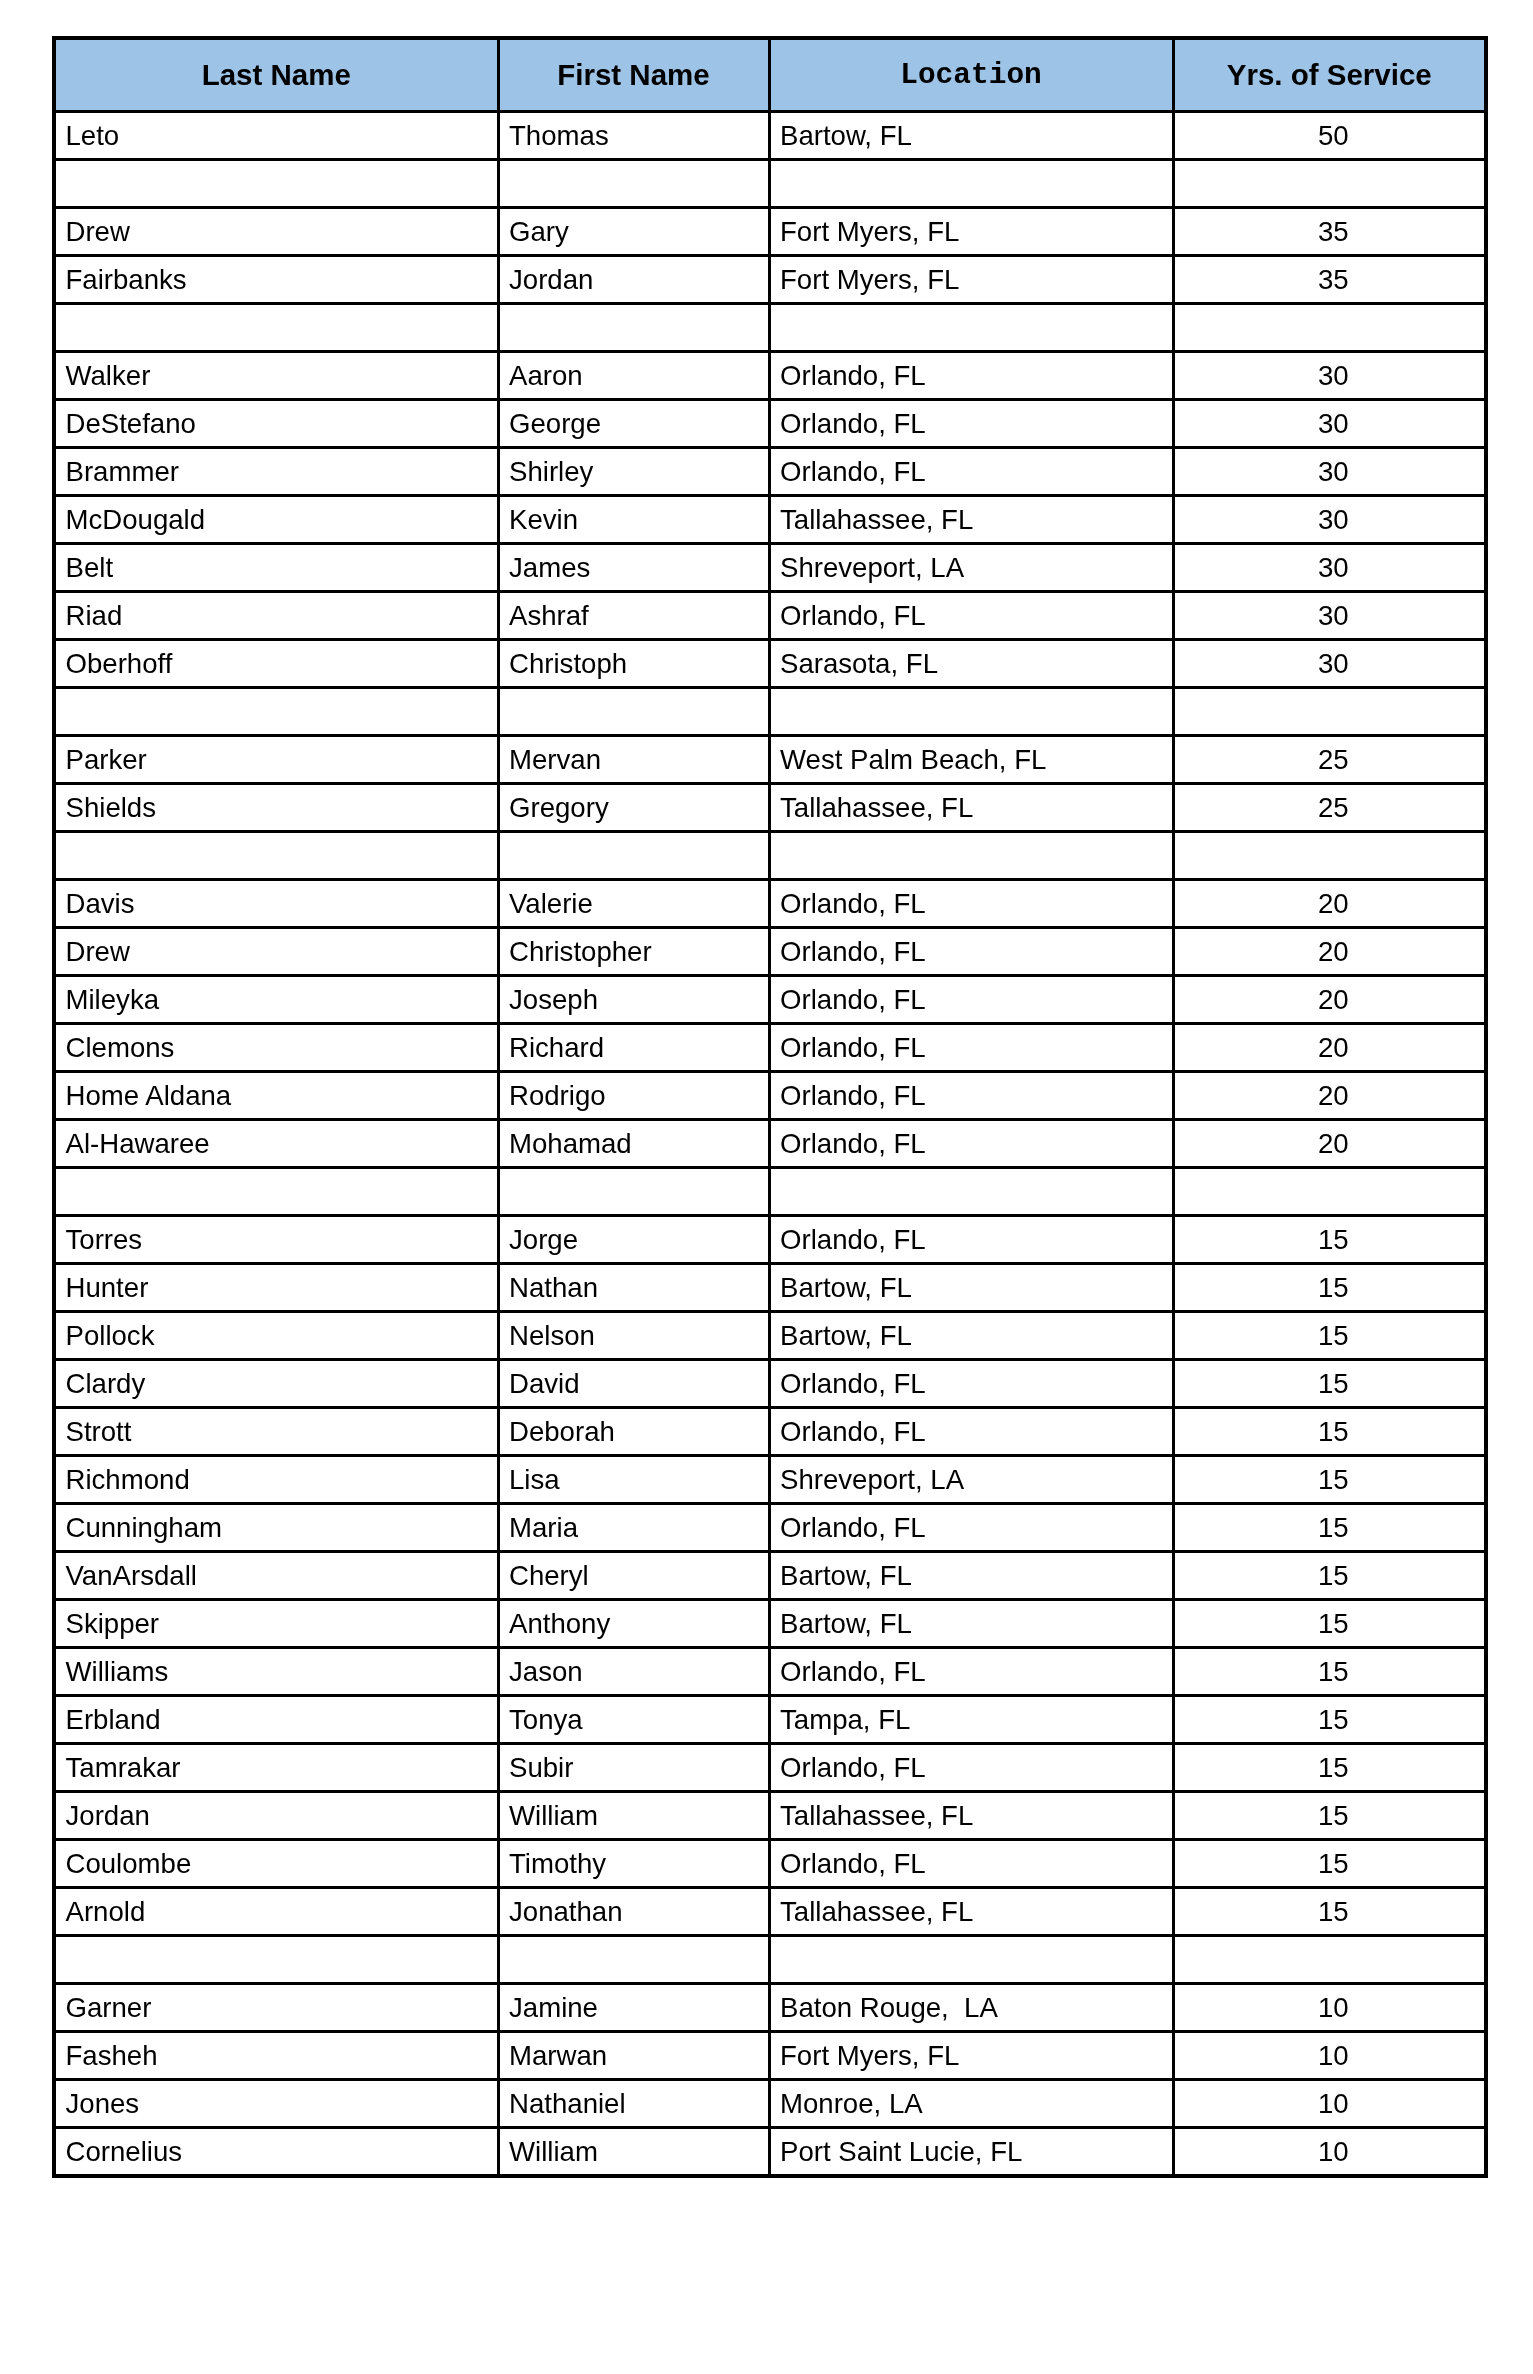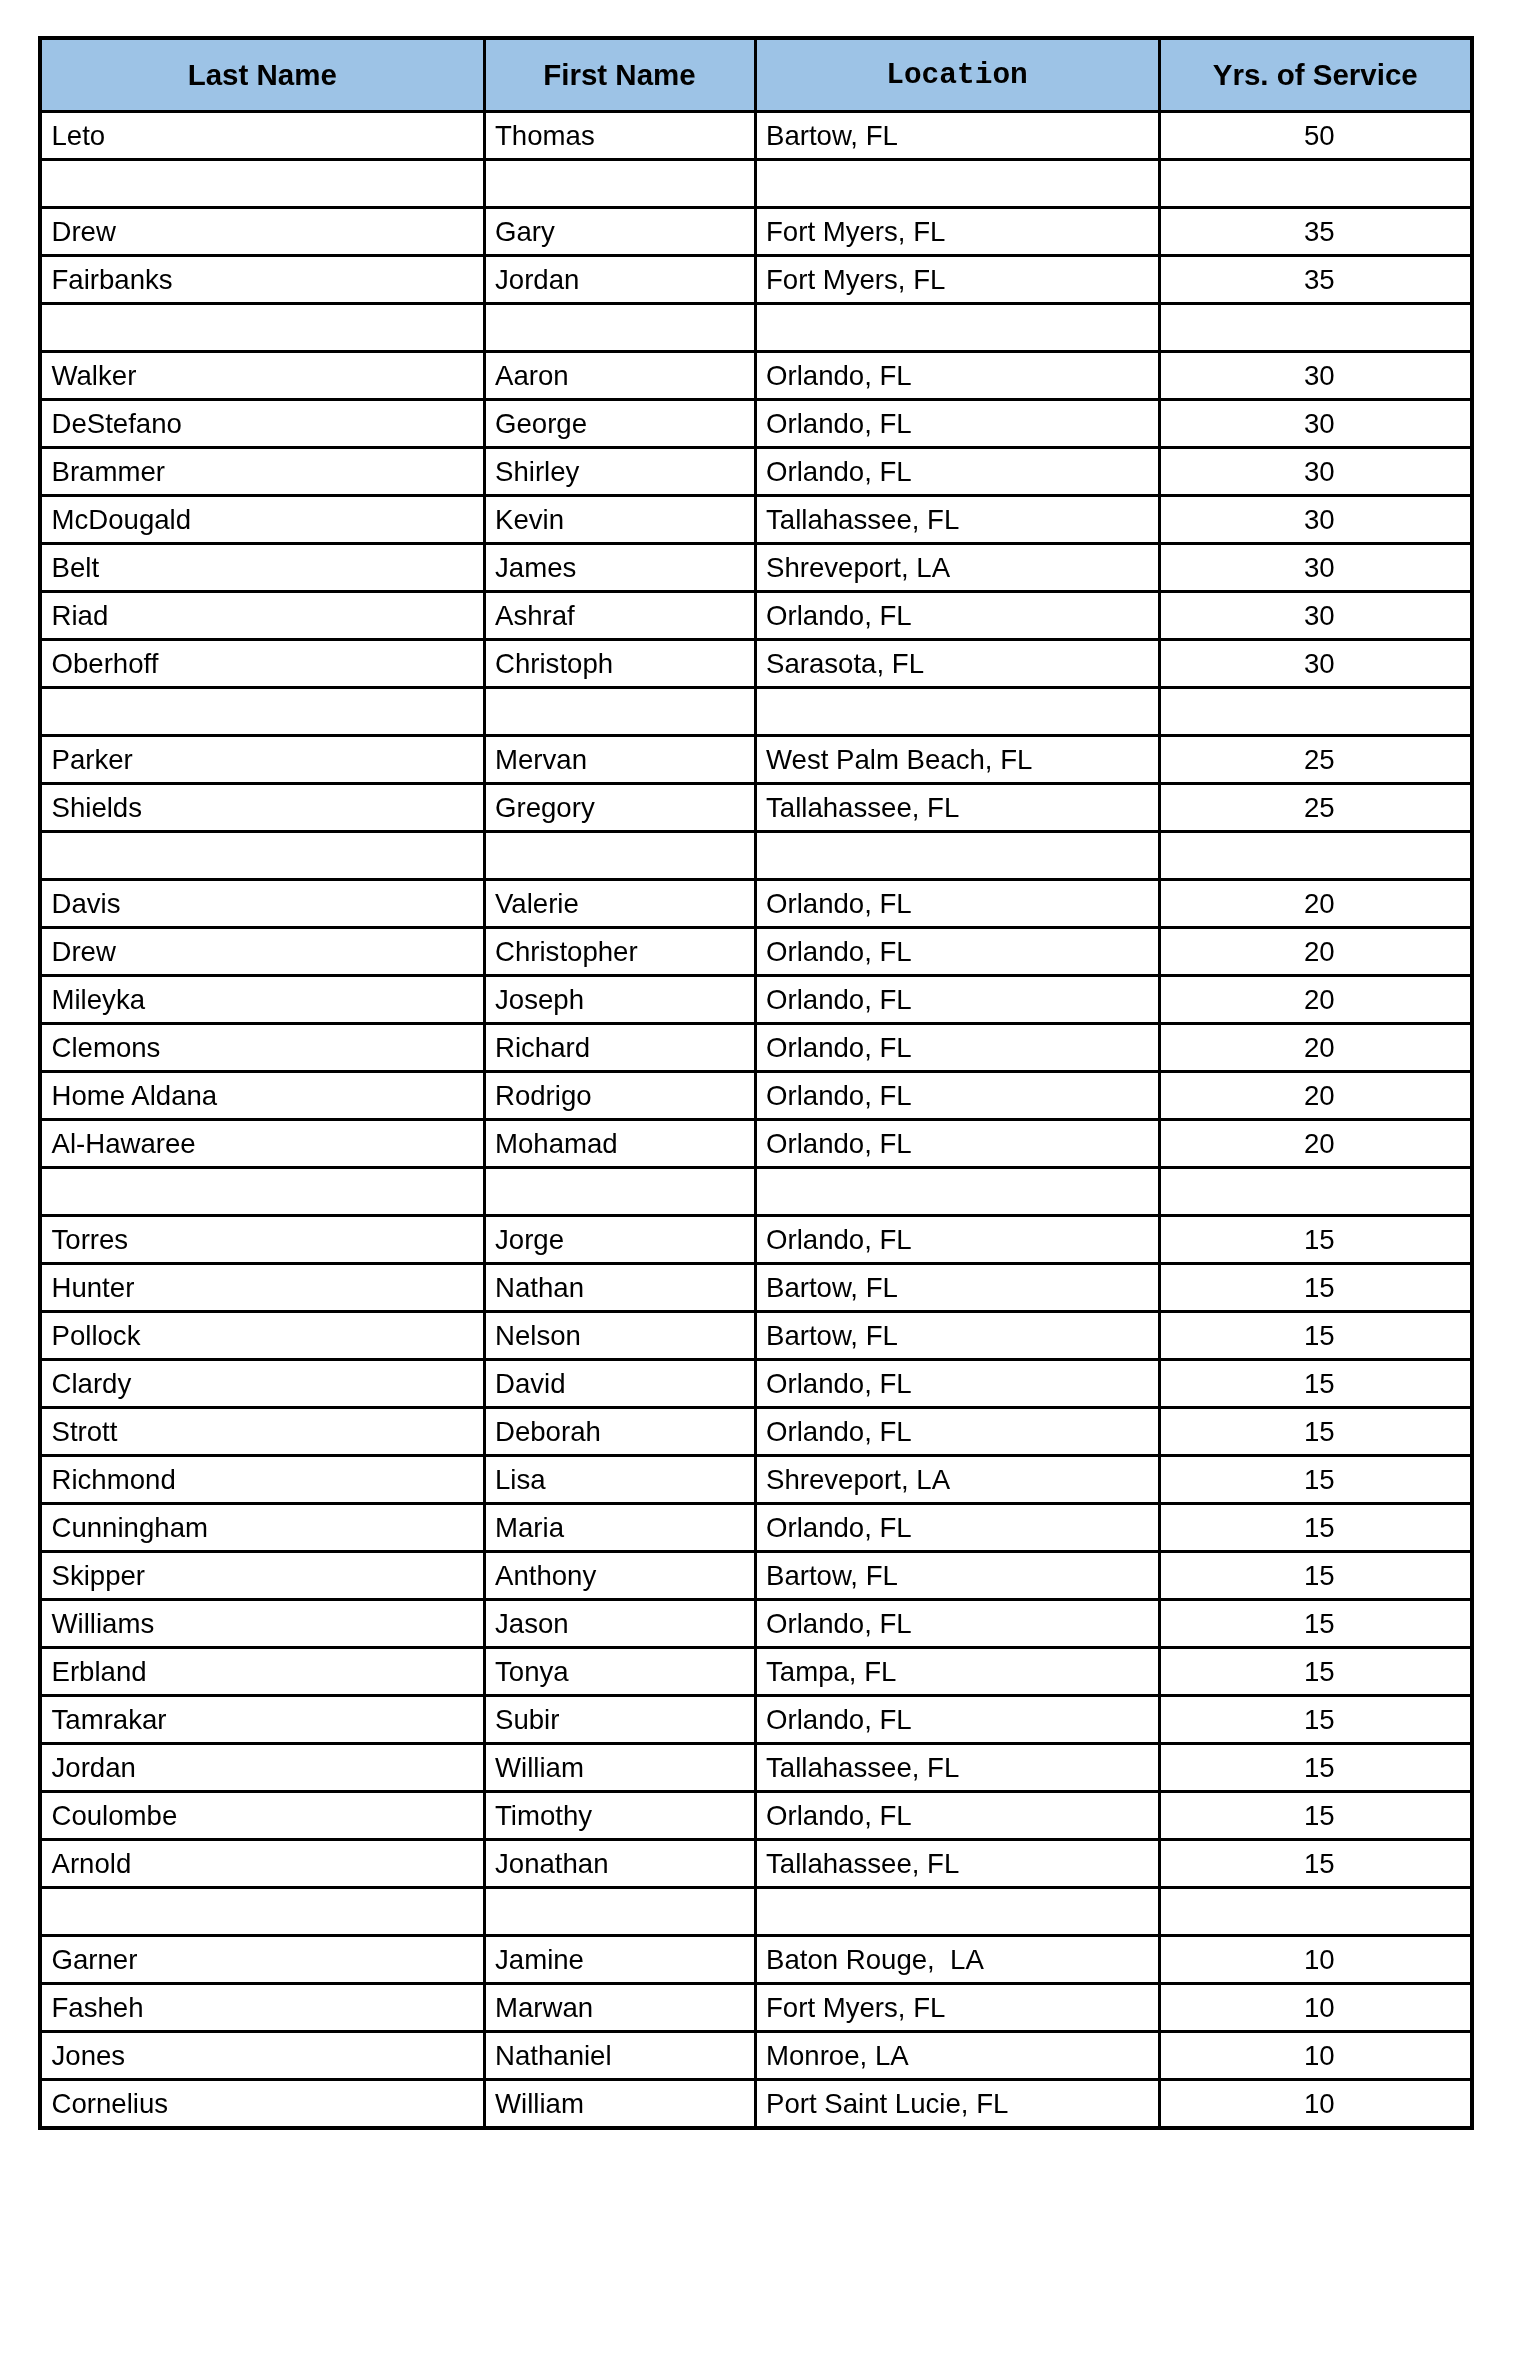--- a/index.html
+++ b/index.html
@@ -10,21 +10,21 @@
   }
   .page {
     position: relative;
     width: 1533px;
     height: 2375px;
     background: #ffffff;
     overflow: hidden;
   }
   table.service-table {
     position: absolute;
-    left: 38px;
+    left: 52px;
     top: 36px;
     width: 1432px;
     border-collapse: collapse;
     table-layout: fixed;
     border: 4.8px solid #000;
   }
   table.service-table th {
     border: 3.8px solid #000;
     height: 68px;
     font-size: 29.5px;
@@ -243,20 +243,26 @@
           <td>Shreveport, LA</td>
           <td class="num">15</td>
         </tr>
         <tr>
           <td>Cunningham</td>
           <td>Maria</td>
           <td>Orlando, FL</td>
           <td class="num">15</td>
         </tr>
         <tr>
+          <td>VanArsdall</td>
+          <td>Cheryl</td>
+          <td>Bartow, FL</td>
+          <td class="num">15</td>
+        </tr>
+        <tr>
           <td>Skipper</td>
           <td>Anthony</td>
           <td>Bartow, FL</td>
           <td class="num">15</td>
         </tr>
         <tr>
           <td>Williams</td>
           <td>Jason</td>
           <td>Orlando, FL</td>
           <td class="num">15</td>

